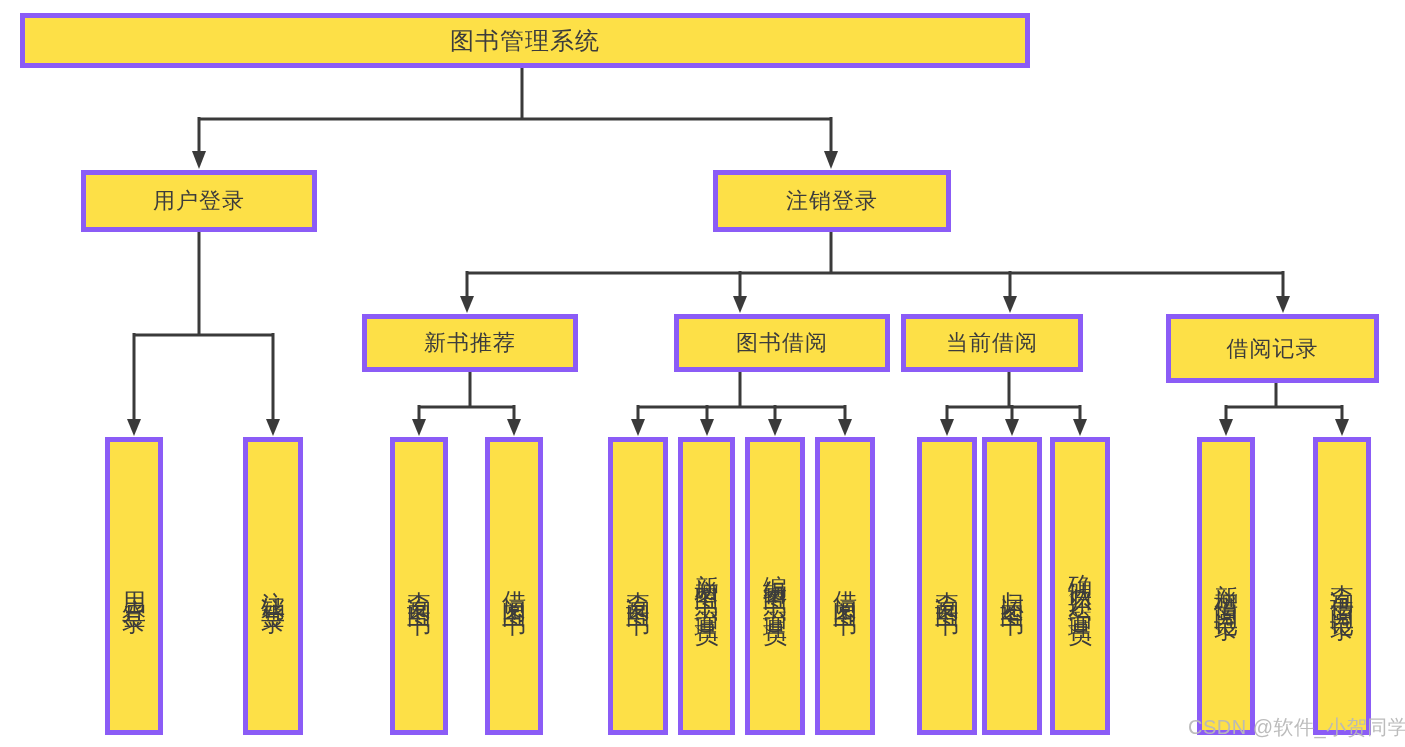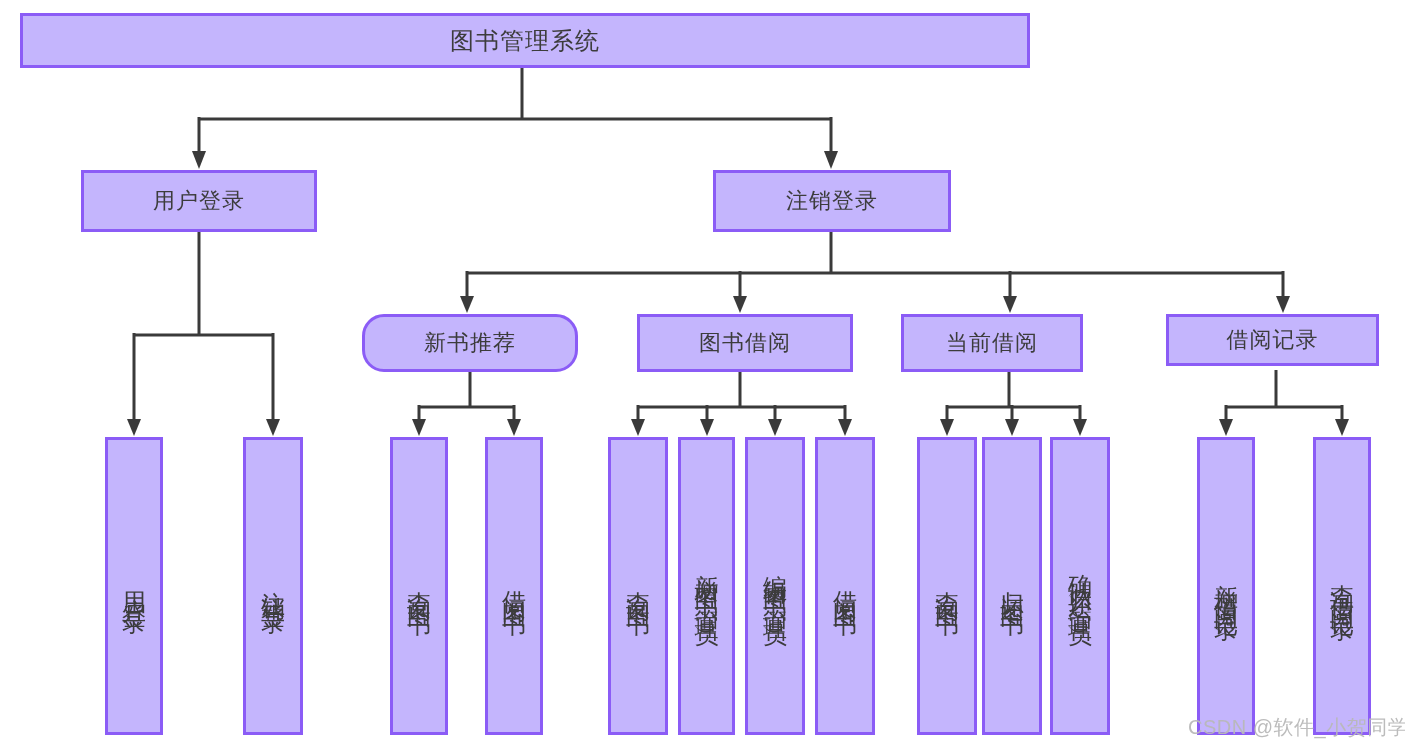--- a/index.html
+++ b/index.html
@@ -7,44 +7,44 @@
     position:relative;
     width:1405px;height:747px;
     background:#ffffff;
     font-family:"Liberation Sans",sans-serif;
     overflow:hidden;
   }
   .connectors{position:absolute;left:0;top:0;z-index:0;}
   .node{
     position:absolute;
     box-sizing:border-box;
-    background:#c4b5fd;
-    border:3px solid #8b5cf6;
+    background:#fde047;
+    border:5px solid #8b5cf6;
     color:#3c3c3c;
     display:flex;align-items:center;justify-content:center;
     z-index:1;
     text-align:center;
   }
   .h{font-size:22px;letter-spacing:1px;}
   .h.root{font-size:24px;}
   .v{
     writing-mode:vertical-rl;
     text-orientation:mixed;
     font-size:24px;
     letter-spacing:7px;
     line-height:1;
   }
   
   #b-root{left:20px;top:13px;width:1010px;height:55px;}
   #b-userlogin{left:81px;top:170px;width:236px;height:62px;}
   #b-bookmgmt{left:713px;top:170px;width:238px;height:62px;}
-  #b-newrec{left:362px;top:314px;width:216px;height:58px;border-radius:22px;}
-  #b-borrow{left:637px;top:314px;width:216px;height:58px;}
+  #b-newrec{left:362px;top:314px;width:216px;height:58px;}
+  #b-borrow{left:674px;top:314px;width:216px;height:58px;}
   #b-current{left:901px;top:314px;width:182px;height:58px;}
-  #b-records{left:1166px;top:314px;width:213px;height:52px;}
+  #b-records{left:1166px;top:314px;width:213px;height:69px;}
   #l-1{left:105px;top:437px;width:58px;height:298px;}
   #l-2{left:243px;top:437px;width:60px;height:298px;}
   #l-3{left:390px;top:437px;width:58px;height:298px;}
   #l-4{left:485px;top:437px;width:58px;height:298px;}
   #l-5{left:608px;top:437px;width:60px;height:298px;}
   #l-6{left:678px;top:437px;width:57px;height:298px;}
   #l-7{left:745px;top:437px;width:60px;height:298px;}
   #l-8{left:815px;top:437px;width:60px;height:298px;}
   #l-9{left:917px;top:437px;width:60px;height:298px;}
   #l-10{left:982px;top:437px;width:60px;height:298px;}

